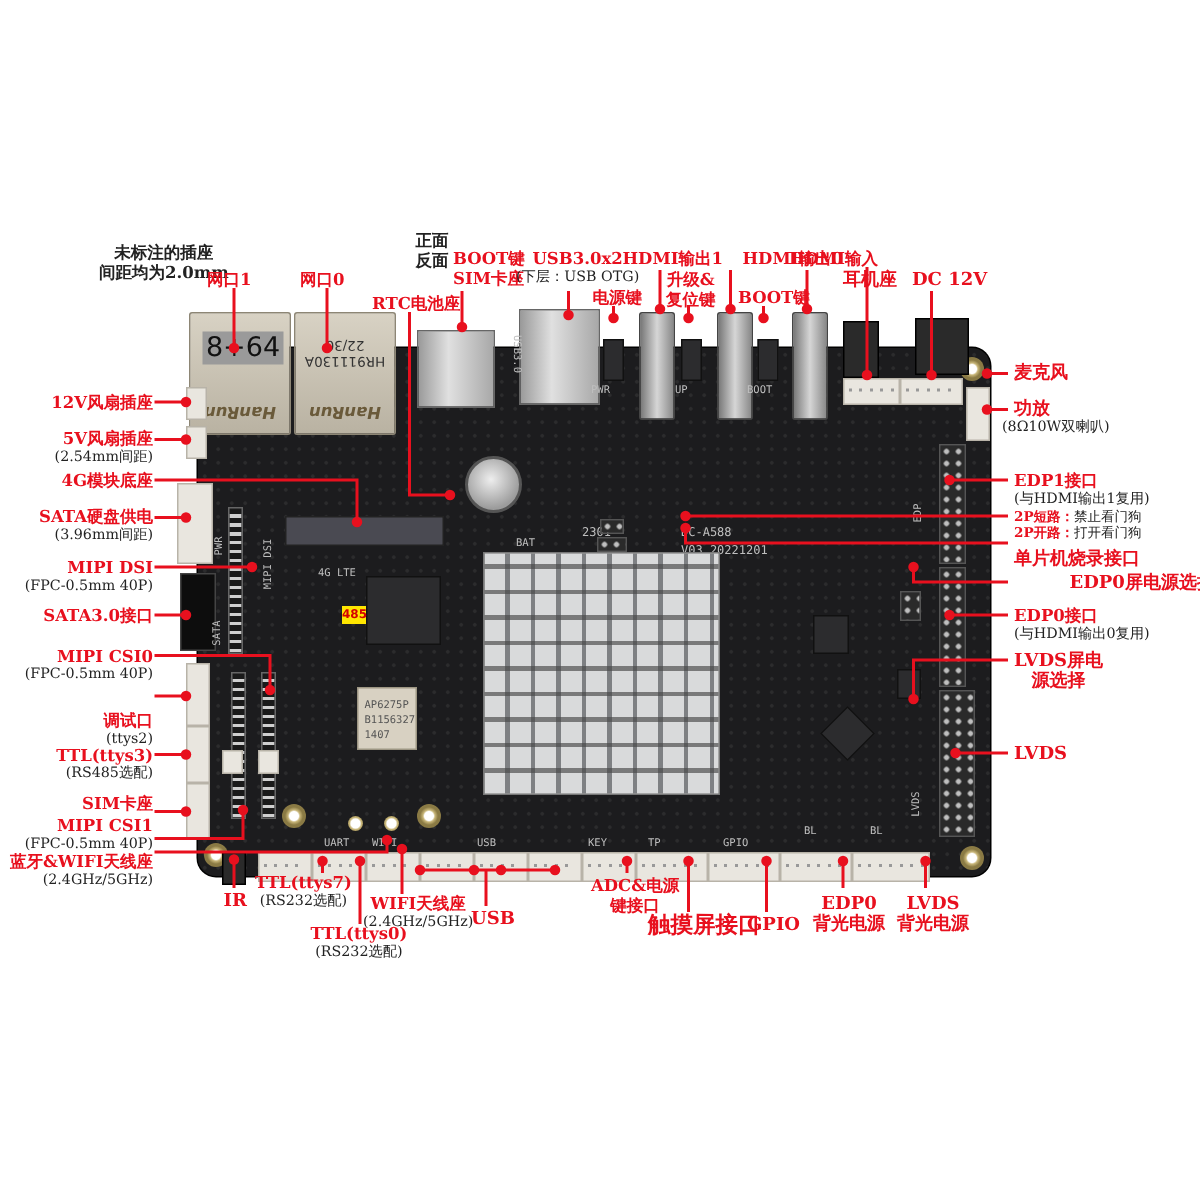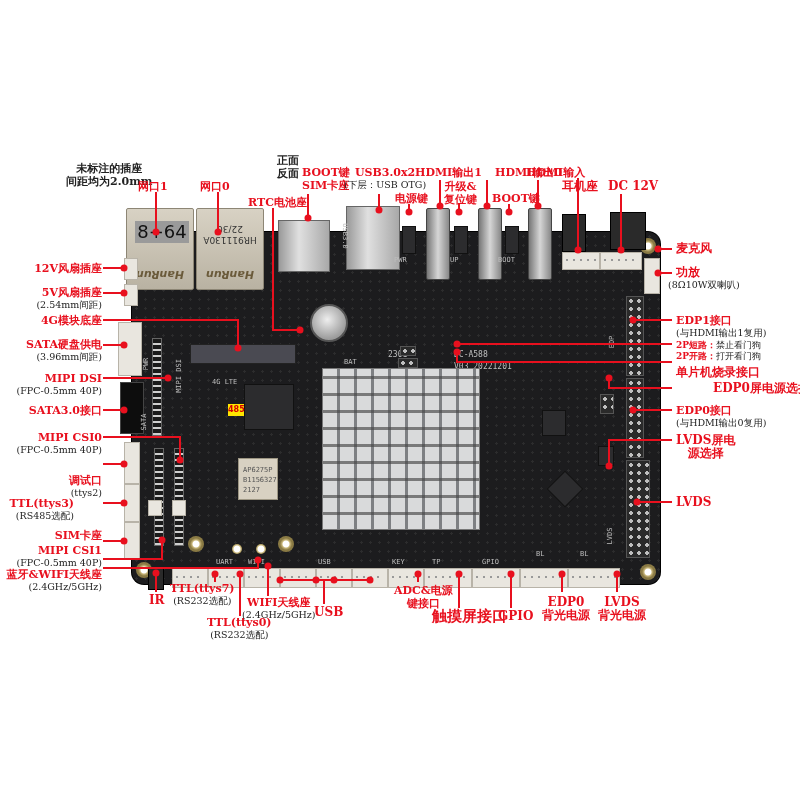--- a/index.html
+++ b/index.html
@@ -133,21 +133,21 @@
     <span class="silk" style="left:30px;top:140px;transform:rotate(-90deg)">MIPI DSI</span>
 
     <div class="part m2" style="left:58px;top:112px;width:104px;height:18px"></div>
     <span class="silk" style="left:80px;top:146px">4G LTE</span>
     <div class="part chip" style="left:112px;top:152px;width:48px;height:44px"></div>
     <div class="part yellow" style="left:96px;top:172px;width:16px;height:12px">485</div>
 
     <div class="part chip-light" style="left:106px;top:226px;width:40px;height:42px">
       <div>AP6275P</div>
       <div>B1156327</div>
-      <div>2127</div>
+      <div>1407</div>
     </div>
 
     <div class="part coin" style="left:178px;top:72px;width:34px;height:34px"></div>
     <span class="silk" style="left:212px;top:126px">BAT</span>
 
     <span class="silk" style="left:322px;top:118px;font-size:8px">DC-A588</span>
     <span class="silk" style="left:322px;top:130px;font-size:8px">V03 20221201</span>
     <span class="silk" style="left:256px;top:118px;font-size:8px">2301</span>
 
     <div class="part heatsink" style="left:190px;top:136px;width:156px;height:160px"></div>
@@ -336,21 +336,21 @@
   </div>
   <div class="lbl r" style="right:698px;top:404px">SATA3.0接口</div>
   <div class="lbl r" style="right:698px;top:431px">
     <span>MIPI CSI0</span>
     <span class="sub">(FPC-0.5mm 40P)</span>
   </div>
   <div class="lbl r" style="right:698px;top:474px">
     <span>调试口</span>
     <span class="sub">(ttys2)</span>
   </div>
-  <div class="lbl r" style="right:726px;top:497px">
+  <div class="lbl r" style="right:698px;top:497px">
     <span>TTL(ttys3)</span>
     <span class="sub">(RS485选配)</span>
   </div>
   <div class="lbl r" style="right:698px;top:529px">SIM卡座</div>
   <div class="lbl r" style="right:698px;top:544px">
     <span>MIPI CSI1</span>
     <span class="sub">(FPC-0.5mm 40P)</span>
   </div>
   <div class="lbl r" style="right:698px;top:568px">
     <span>蓝牙&amp;WIFI天线座</span>

